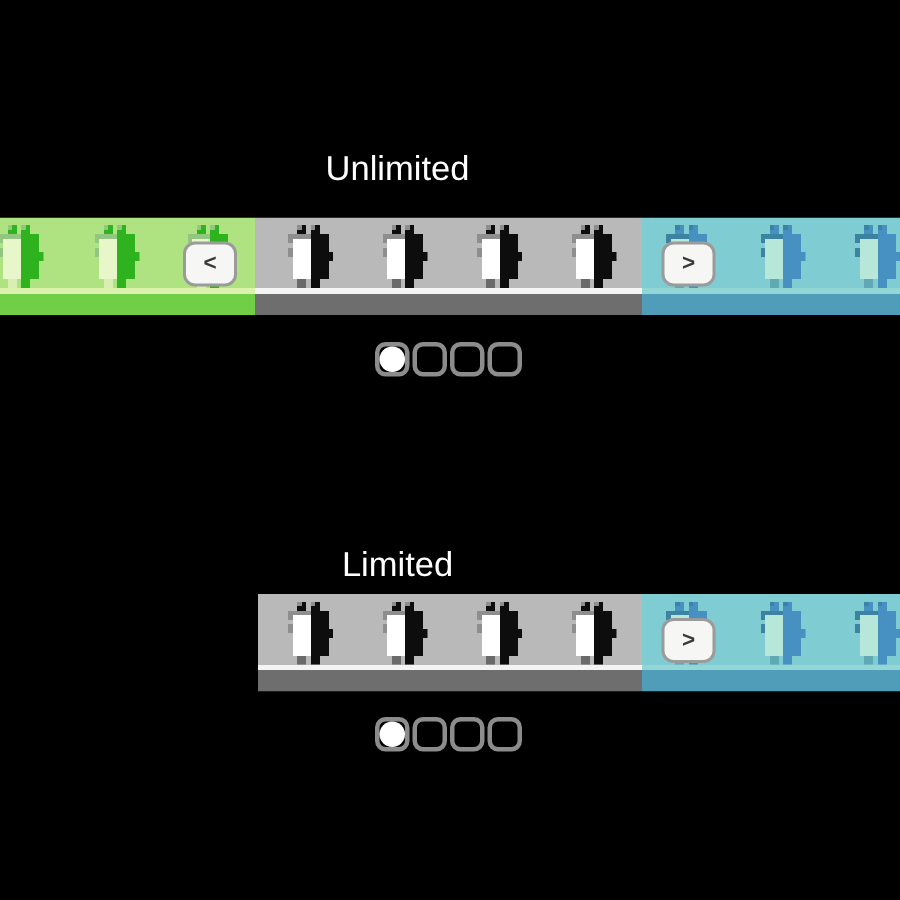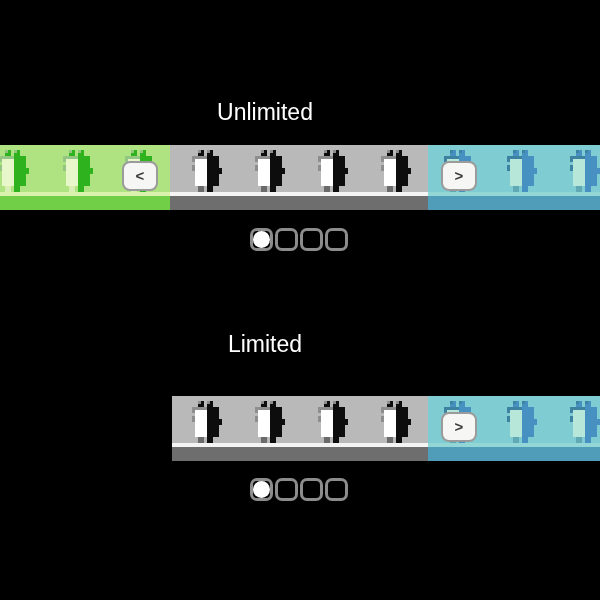--- a/index.html
+++ b/index.html
@@ -1132,21 +1132,21 @@
       </div>
     <div class="pager" style="left: 250px; top: 228px;">
         <div class="pip active"></div>
         <div class="pip"></div>
         <div class="pip"></div>
         <div class="pip"></div>
       </div>
   </div>
 
   <div class="carousel-block">
-    <div class="title" style="top: 331px;">Limited</div>
+    <div class="title" style="top: 363px;">Limited</div>
     <div class="track" style="left: 172px; top: 396px; width: 428px; height: 65px;">
         <div class="section" style="left: 0px; width: 256px; background: linear-gradient(rgb(185, 185, 185) 0px, rgb(185, 185, 185) 47px, rgb(244, 244, 244) 47px, rgb(244, 244, 244) 51px, rgb(110, 110, 110) 51px, rgb(110, 110, 110) 65px);"></div>
         <div class="section" style="left: 256px; width: 172px; background: linear-gradient(rgb(127, 204, 211) 0px, rgb(127, 204, 211) 47px, rgb(146, 215, 213) 47px, rgb(146, 215, 213) 51px, rgb(79, 157, 184) 51px, rgb(79, 157, 184) 65px);"></div>
         <div class="sprite" style="left: 20px;"><svg width="30" height="42" viewBox="0 0 30 42" shape-rendering="crispEdges" xmlns="http://www.w3.org/2000/svg">
             <rect x="6" y="0" width="3" height="3" fill="#8e8e8e"></rect>
             <rect x="9" y="0" width="3" height="3" fill="#0d0d0d"></rect>
             <rect x="15" y="0" width="3" height="3" fill="#8e8e8e"></rect>
             <rect x="18" y="0" width="3" height="3" fill="#0d0d0d"></rect>
             <rect x="6" y="3" width="3" height="3" fill="#0d0d0d"></rect>
             <rect x="9" y="3" width="3" height="3" fill="#0d0d0d"></rect>

